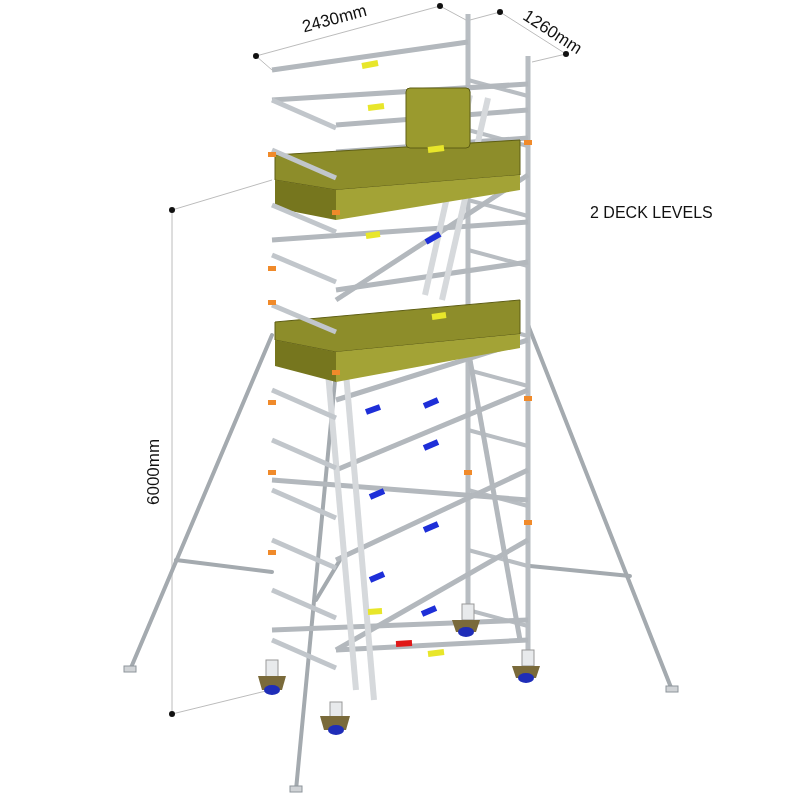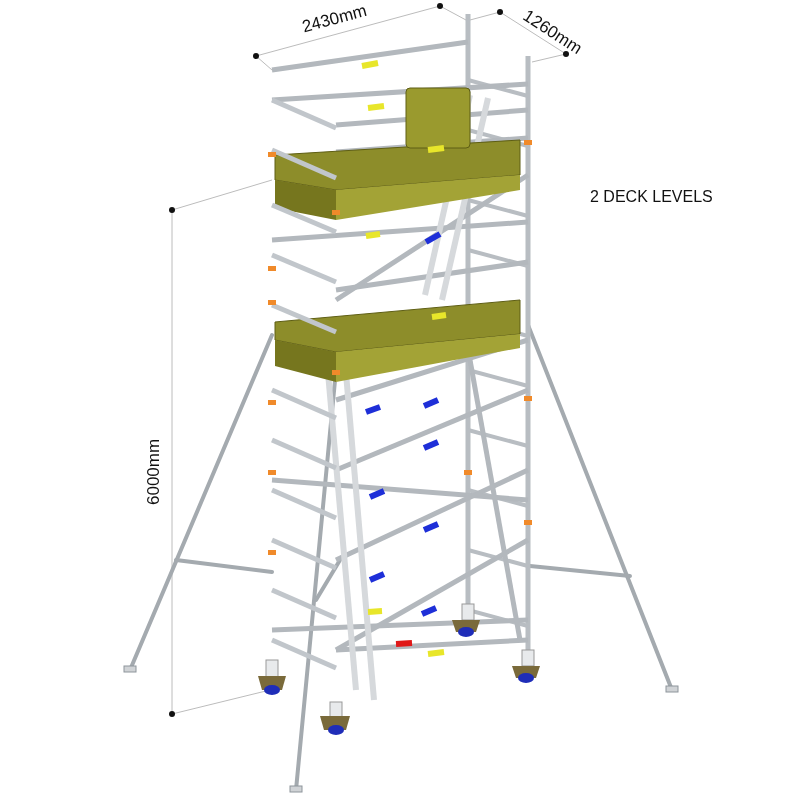--- a/index.html
+++ b/index.html
@@ -1,19 +1,19 @@
 <!DOCTYPE html>
 <html><head>
 <meta charset="utf-8">
 <style>
   html,body{margin:0;padding:0;background:#ffffff;}
   body{width:800px;height:800px;overflow:hidden;position:relative;font-family:"Liberation Sans",sans-serif;}
   #stage{position:absolute;left:0;top:0;width:800px;height:800px;}
   .dim-label{position:absolute;font-family:"Liberation Sans",sans-serif;font-size:17px;color:#111;white-space:nowrap;}
-  .title-label{position:absolute;left:590px;top:188px;font-family:"Liberation Sans",sans-serif;font-size:16px;color:#111;}
+  .title-label{position:absolute;left:590px;top:204px;font-family:"Liberation Sans",sans-serif;font-size:16px;color:#111;}
 </style>
 </head>
 <body>
 
 <div id="stage">
 <svg width="800" height="800" viewBox="0 0 800 800" xmlns="http://www.w3.org/2000/svg">
   <defs>
     <linearGradient id="pipeV" x1="0" x2="1" y1="0" y2="0">
       <stop offset="0" stop-color="#9aa0a6"></stop>
           <stop offset="0.45" stop-color="#e8eaec"></stop>

